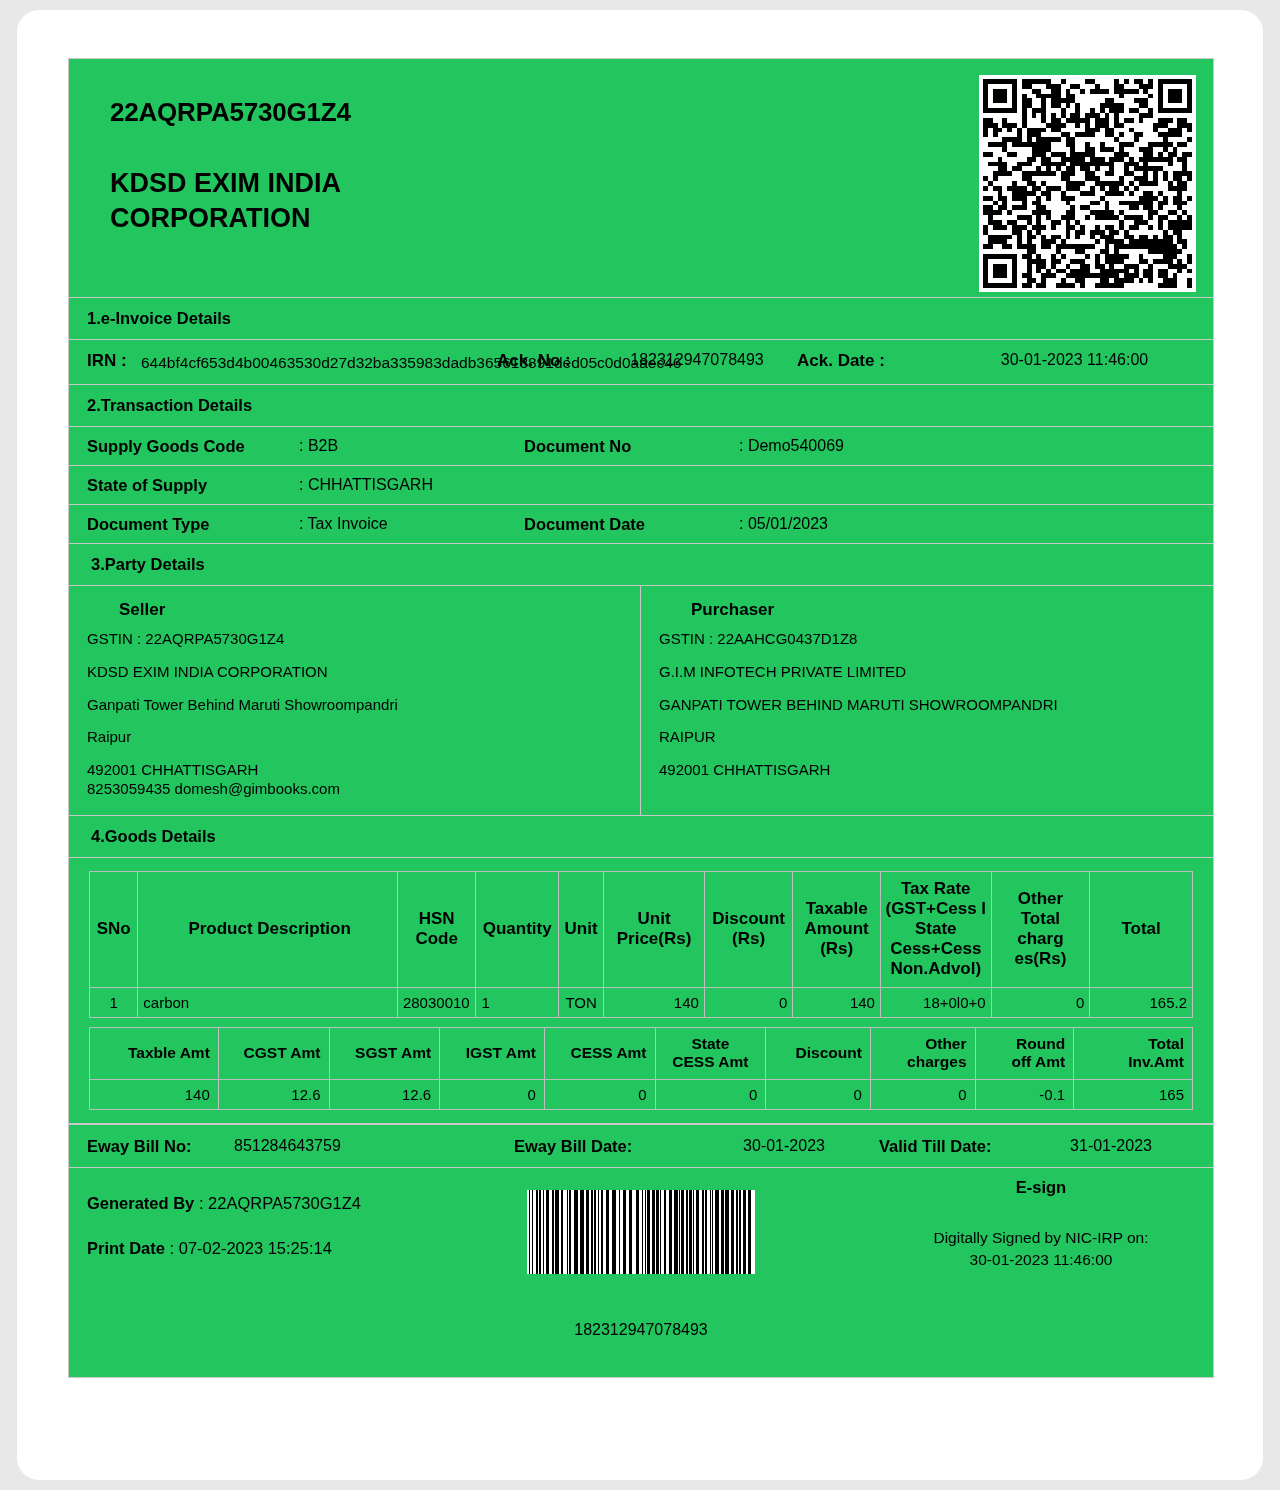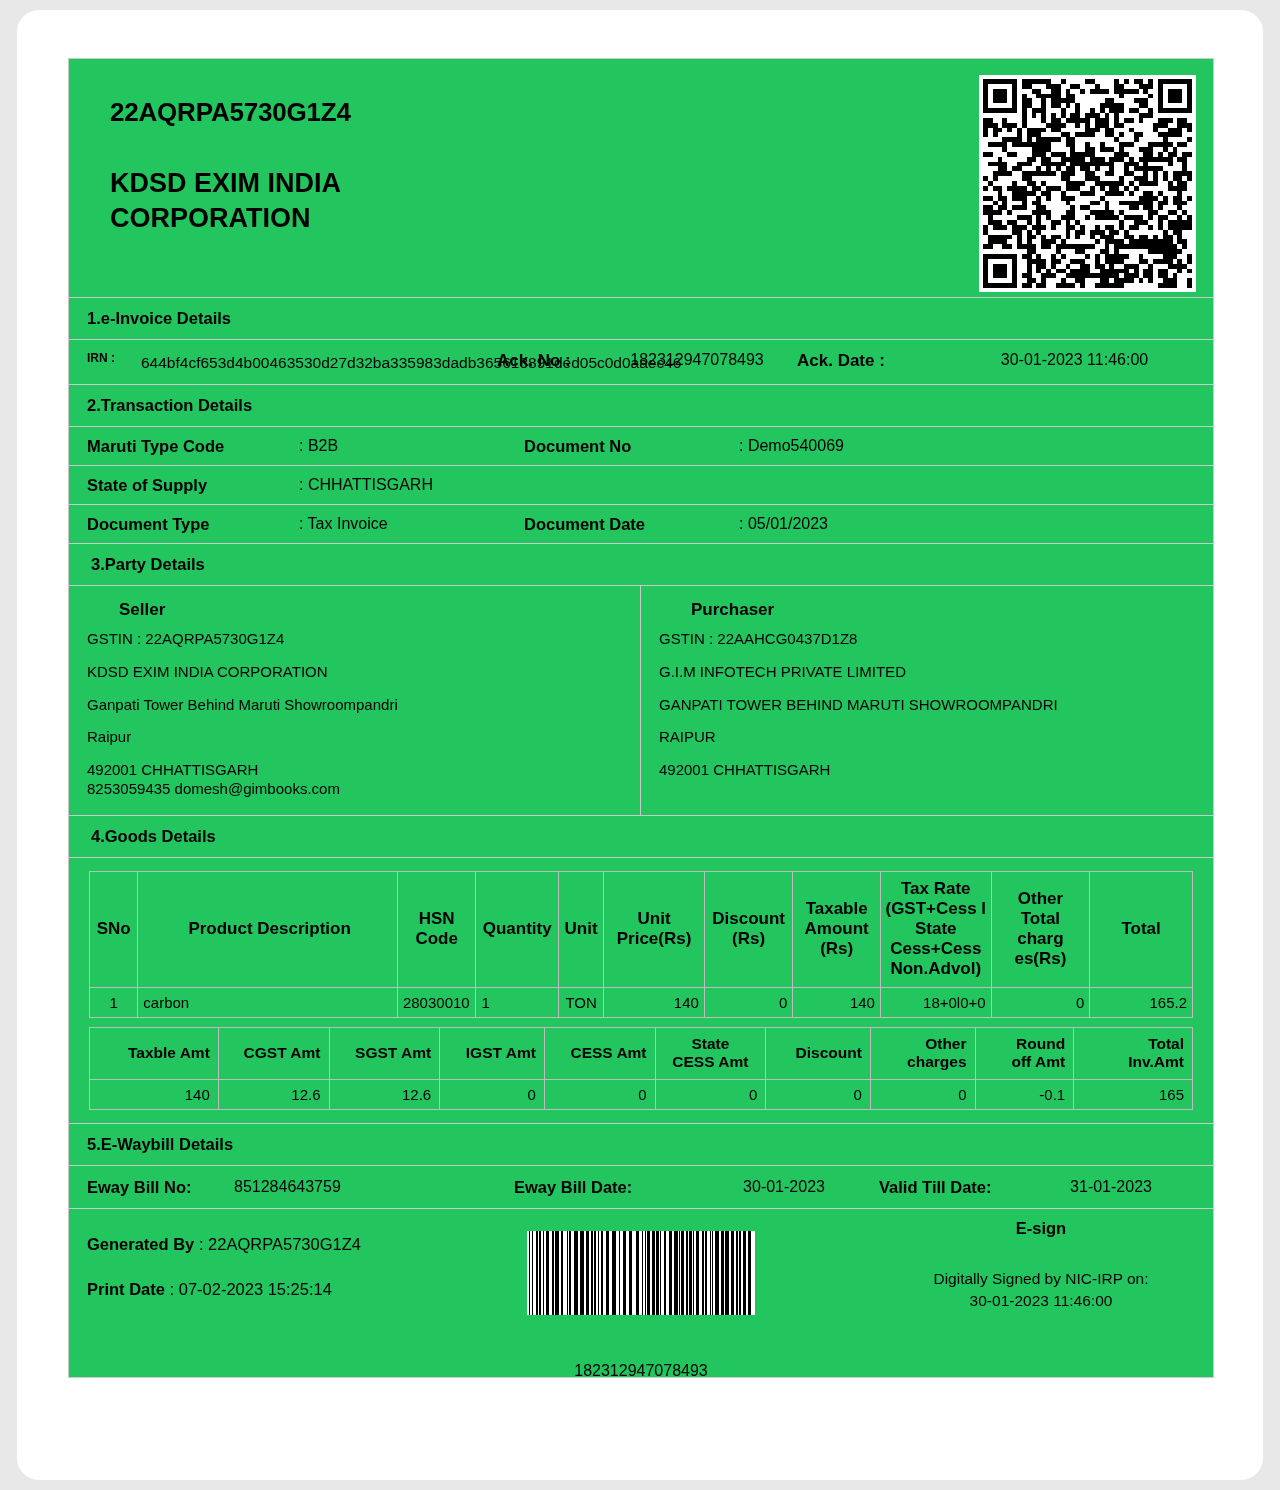--- a/index.html
+++ b/index.html
@@ -64,21 +64,21 @@
     font-size: 16.5px;
     font-weight: bold;
     padding: 11px 0 11px 18px;
   }
   .section-title.indented { padding-left: 22px; }
 
   .row-line { border-top: 1px solid #c9c9c9; display: flex; align-items: flex-start; }
 
   
   .irn-row { padding: 11px 0 9px 0; }
-  .irn-label { font-weight: bold; font-size: 12px; padding-left: 18px; width: 72px; flex: none; }
+  .irn-label { font-weight: bold; font-size: 17px; padding-left: 18px; width: 72px; flex: none; }
   .irn-value { font-size: 15.5px; width: 356px; flex: none; line-height: 1.55; }
   .ack-no-label { font-weight: bold; font-size: 17px; width: 100px; flex: none; }
   .ack-no-value { font-size: 16px; width: 200px; flex: none; text-align: center; }
   .ack-date-label { font-weight: bold; font-size: 17px; width: 145px; flex: none; }
   .ack-date-value { font-size: 16px; flex: 1; text-align: center; padding-right: 6px; }
 
   
   .tx-row { padding: 10px 0 9px 0; }
   .tx-lbl { font-weight: bold; font-size: 16.5px; padding-left: 18px; width: 230px; flex: none; }
   .tx-val { font-size: 16px; width: 225px; flex: none; }
@@ -180,21 +180,21 @@
         <div class="ack-no-value">182312947078493</div>
         <div class="ack-date-label">Ack. Date :</div>
         <div class="ack-date-value">30-01-2023 11:46:00</div>
       </div>
     </div>
 
     <div class="section">
       <div class="section-title">2.Transaction Details</div>
 
       <div class="row-line tx-row">
-        <div class="tx-lbl">Maruti Type Code</div>
+        <div class="tx-lbl">Supply Goods Code</div>
         <div class="tx-val">: B2B</div>
         <div class="tx-lbl2">Document No</div>
         <div class="tx-val2">: Demo540069</div>
       </div>
 
       <div class="row-line tx-row">
         <div class="tx-lbl">State of Supply</div>
         <div class="tx-val">: CHHATTISGARH</div>
         <div class="tx-lbl2"></div>
         <div class="tx-val2"></div>
@@ -357,21 +357,20 @@
               <td>0</td>
               <td>-0.1</td>
               <td>165</td>
             </tr>
           </tbody>
         </table>
       </div>
     </div>
 
     <div class="section">
-      <div class="section-title">5.E-Waybill Details</div>
       <div class="row-line eway-row">
         <div class="eway-l1">Eway Bill No:</div>
         <div class="eway-v1">851284643759</div>
         <div class="eway-l2">Eway Bill Date:</div>
         <div class="eway-v2">30-01-2023</div>
         <div class="eway-l3">Valid Till Date:</div>
         <div class="eway-v3">31-01-2023</div>
       </div>
     </div>
 

